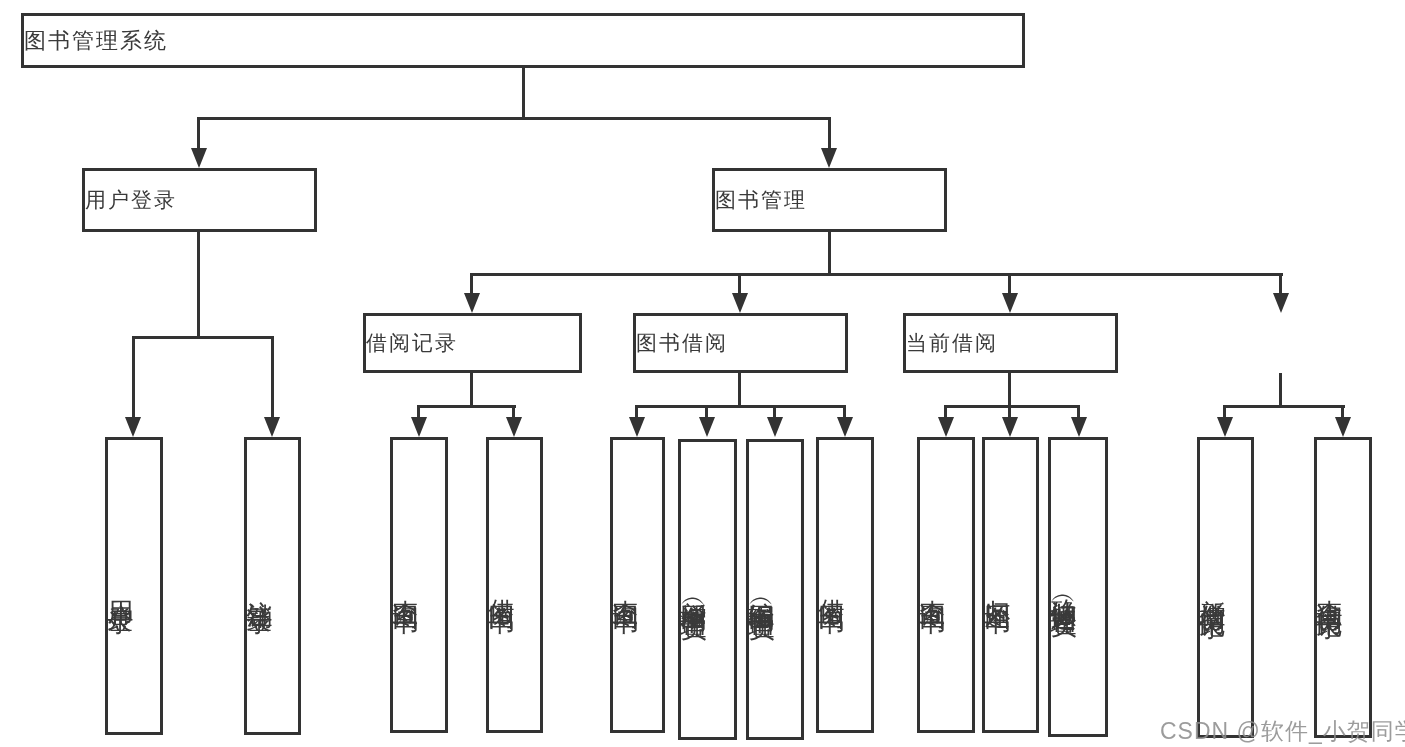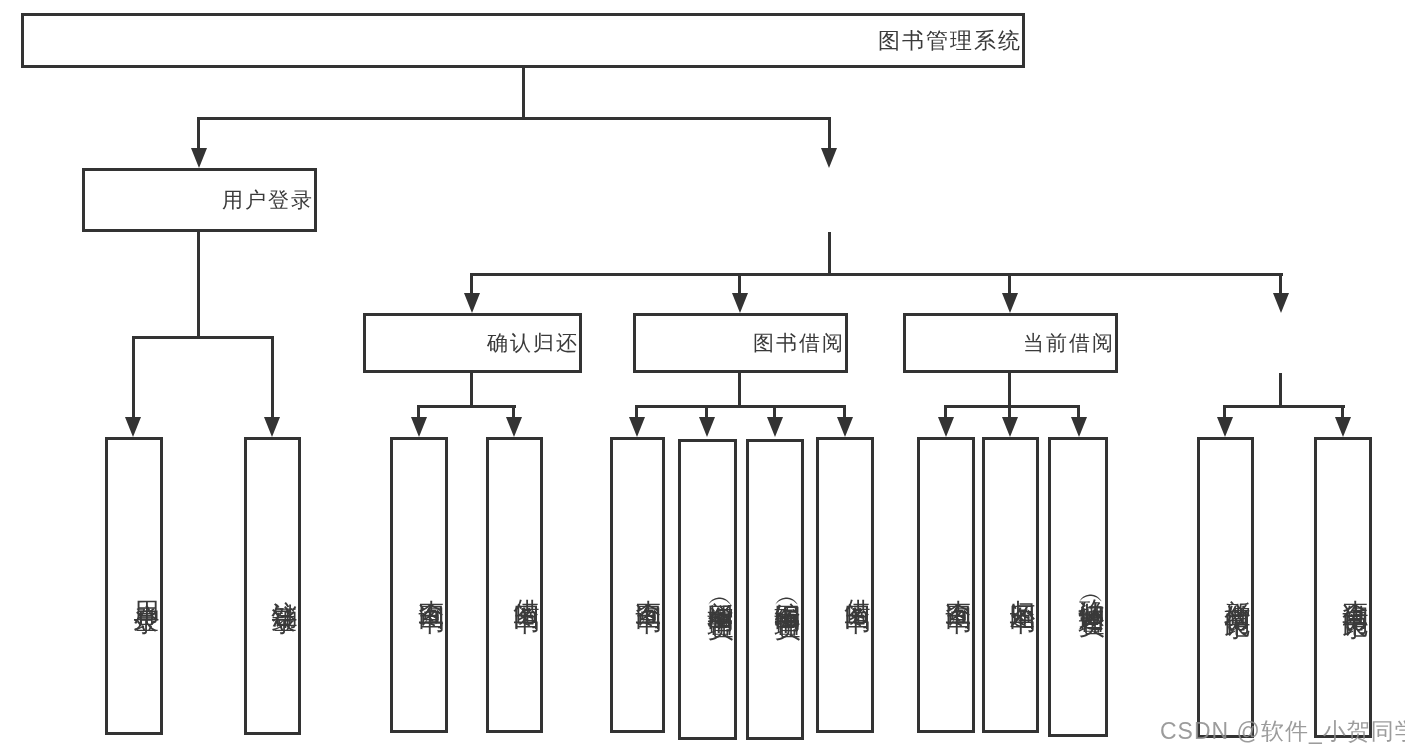--- a/index.html
+++ b/index.html
@@ -11,21 +11,21 @@
     font-family: "Liberation Sans", sans-serif;
     overflow: hidden;
   }
   .box {
     position: absolute;
     box-sizing: border-box;
     border: 3px solid var(--line, #333333);
     background: #ffffff;
     display: flex;
     align-items: center;
-    justify-content: flex-end;
+    justify-content: flex-start;
     color: var(--text, #3a3a3a);
   }
   .hlabel {
     font-size: 21px;
     letter-spacing: 2px;
     white-space: nowrap;
   }
   .root .hlabel { font-size: 22px; }
   .vlabel {
     writing-mode: vertical-rl;
@@ -71,41 +71,44 @@
   <div class="line" style="left:522px; top:68px; width:3px; height:50px;"></div>
   <div class="line" style="left:197px; top:117px; width:634px; height:3px;"></div>
   <div class="line" style="left:197px; top:117px; width:3px; height:31px;"></div>
   <div class="line" style="left:828px; top:117px; width:3px; height:31px;"></div>
   <div class="arrow" style="left:191px; top:148px;"></div>
   <div class="arrow" style="left:821px; top:148px;"></div>
 
   <div class="box" style="left:82px; top:168px; width:235px; height:64px;">
     <span class="hlabel">用户登录</span>
   </div>
+  <div class="box" style="left:712px; top:168px; width:235px; height:64px;">
+    <span class="hlabel">图书管理</span>
+  </div>
 
   <div class="line" style="left:197px; top:232px; width:3px; height:104px;"></div>
   <div class="line" style="left:132px; top:336px; width:142px; height:3px;"></div>
   <div class="line" style="left:132px; top:336px; width:3px; height:81px;"></div>
   <div class="line" style="left:271px; top:336px; width:3px; height:81px;"></div>
   <div class="arrow" style="left:125px; top:417px;"></div>
   <div class="arrow" style="left:264px; top:417px;"></div>
 
   <div class="line" style="left:828px; top:232px; width:3px; height:41px;"></div>
   <div class="line" style="left:470px; top:273px; width:813px; height:3px;"></div>
   <div class="line" style="left:470px; top:273px; width:3px; height:20px;"></div>
   <div class="line" style="left:738px; top:273px; width:3px; height:20px;"></div>
   <div class="line" style="left:1008px; top:273px; width:3px; height:20px;"></div>
   <div class="line" style="left:1279px; top:273px; width:3px; height:20px;"></div>
   <div class="arrow" style="left:464px; top:293px;"></div>
   <div class="arrow" style="left:732px; top:293px;"></div>
   <div class="arrow" style="left:1002px; top:293px;"></div>
   <div class="arrow" style="left:1273px; top:293px;"></div>
 
   <div class="box" style="left:363px; top:313px; width:219px; height:60px;">
-    <span class="hlabel">确认归还</span>
+    <span class="hlabel">借阅记录</span>
   </div>
   <div class="box" style="left:633px; top:313px; width:215px; height:60px;">
     <span class="hlabel">图书借阅</span>
   </div>
   <div class="box" style="left:903px; top:313px; width:215px; height:60px;">
     <span class="hlabel">当前借阅</span>
   </div>
 
   <div class="line" style="left:470px; top:373px; width:3px; height:32px;"></div>
   <div class="line" style="left:417px; top:405px; width:99px; height:3px;"></div>

